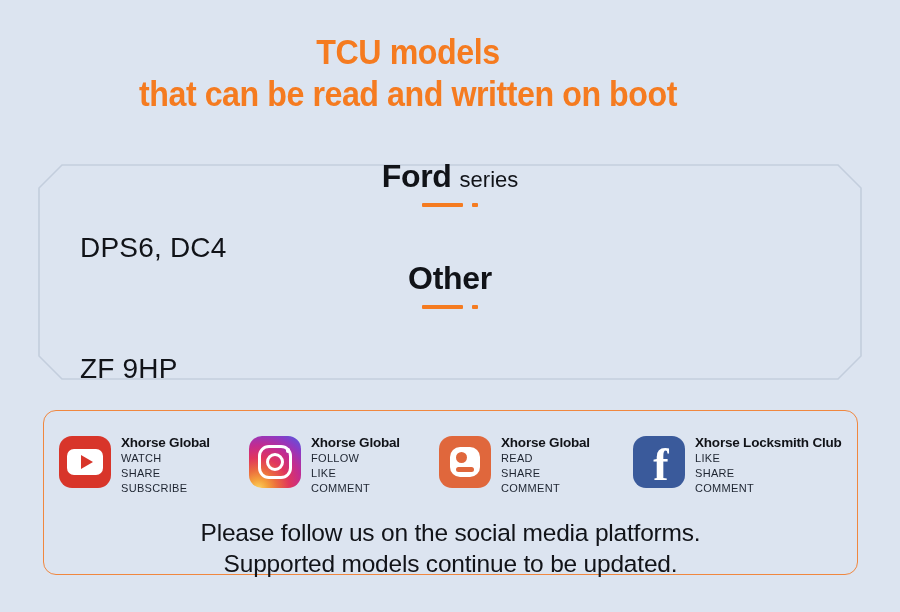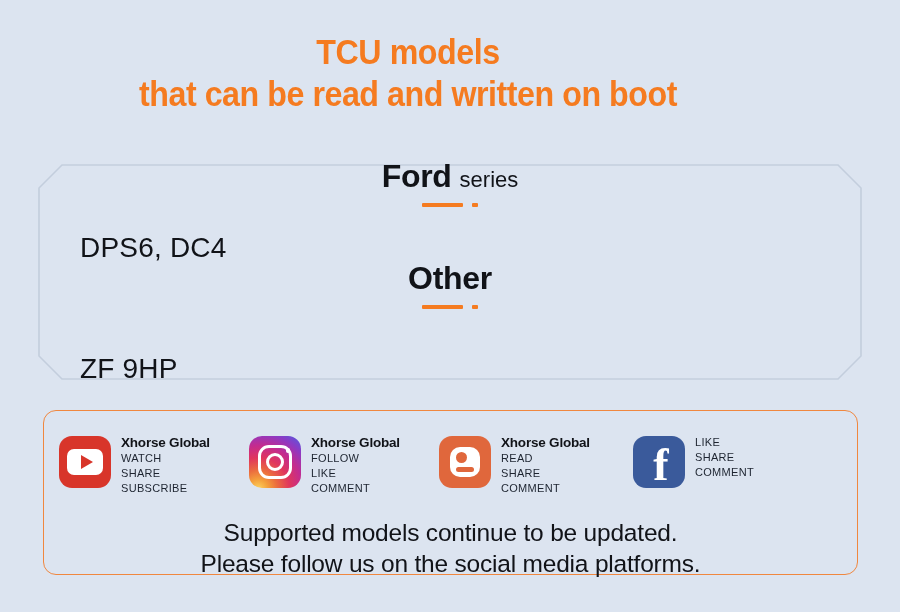--- a/index.html
+++ b/index.html
@@ -349,26 +349,27 @@
         <div class="social-action">SHARE</div>
         <div class="social-action">COMMENT</div>
       </div>
     </div>
 
     <div class="social-item facebook">
       <div class="social-icon icon-facebook">
         <span class="fb-f">f</span>
       </div>
       <div class="social-text">
+        <div class="social-title">Xhorse Locksmith Club</div>
         <div class="social-action">LIKE</div>
         <div class="social-action">SHARE</div>
         <div class="social-action">COMMENT</div>
       </div>
     </div>
 
   </div>
 
   <div class="footer-caption">
+    <span>Please follow us on the social media platforms.</span>
     <span>Supported models continue to be updated.</span>
-    <span>Please follow us on the social media platforms.</span>
   </div>
 
 </div>
 
 </body></html>

